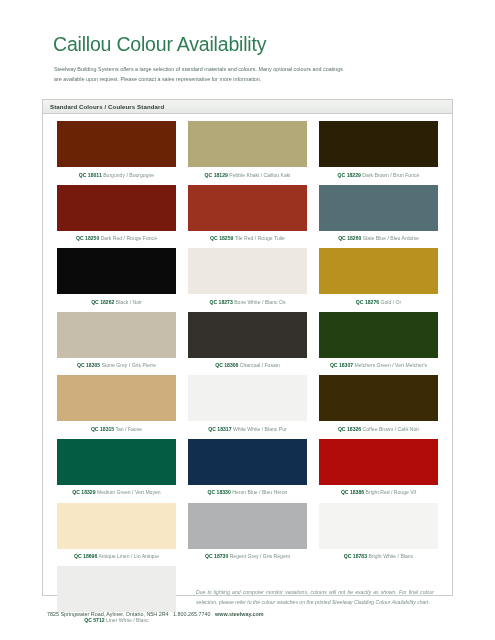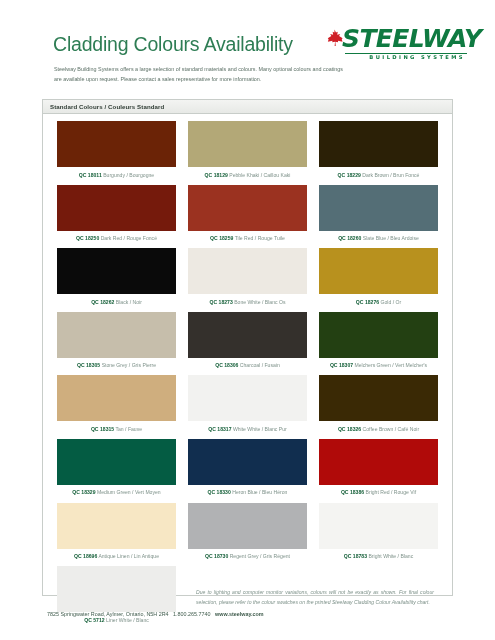--- a/index.html
+++ b/index.html
@@ -190,35 +190,23 @@
   .footer .addr { font-weight: 400; }
   .footer .phone { font-weight: 400; margin-left: 3px; }
   .footer .web { font-weight: 700; margin-left: 3px; }
 </style>
 </head>
 <body>
 
 <div class="page">
 
   <div class="header">
-    <div class="title">Cladding Colours Availability</div>
+    <div class="title">Caillou Colour Availability</div>
     <div class="subtitle">Steelway Building Systems offers a large selection of standard materials and colours. Many optional colours and coatings are available upon request. Please contact a sales representative for more information.</div>
 
-    <div class="logo">
-      <div class="logo-main">
-        <span class="logo-leaf">
-          <svg viewBox="0 0 24 26" width="17" height="18" aria-hidden="true">
-            <path fill="#cf2027" d="M12 0.6l2.1 4.3 2.6-1-0.8 4.5 4.3-1.2-1.6 2.9 5.1 3.4-1.2 1.4 1.1 3.4-6.6-1.2 0.2 1.9-4.0-0.7 0.6 6.1h-1.6l0.6-6.1-4.0 0.7 0.2-1.9-6.6 1.2 1.1-3.4-1.2-1.4 5.1-3.4-1.6-2.9 4.3 1.2-0.8-4.5 2.6 1z"></path>
-          </svg>
-        </span>
-        <span class="logo-word">STEELWAY</span>
-        <span class="logo-rule"></span>
-      </div>
-      <div class="logo-sub">BUILDING SYSTEMS</div>
-    </div>
   </div>
 
   <div class="panel">
     <div class="panel-header">
       <span class="panel-header-text">Standard Colours / Couleurs Standard</span>
     </div>
     <div class="panel-body" id="swatch-grid">
         <div class="row">
           <div class="cell">
             <span class="swatch" style="background: rgb(107, 35, 6);"></span>

